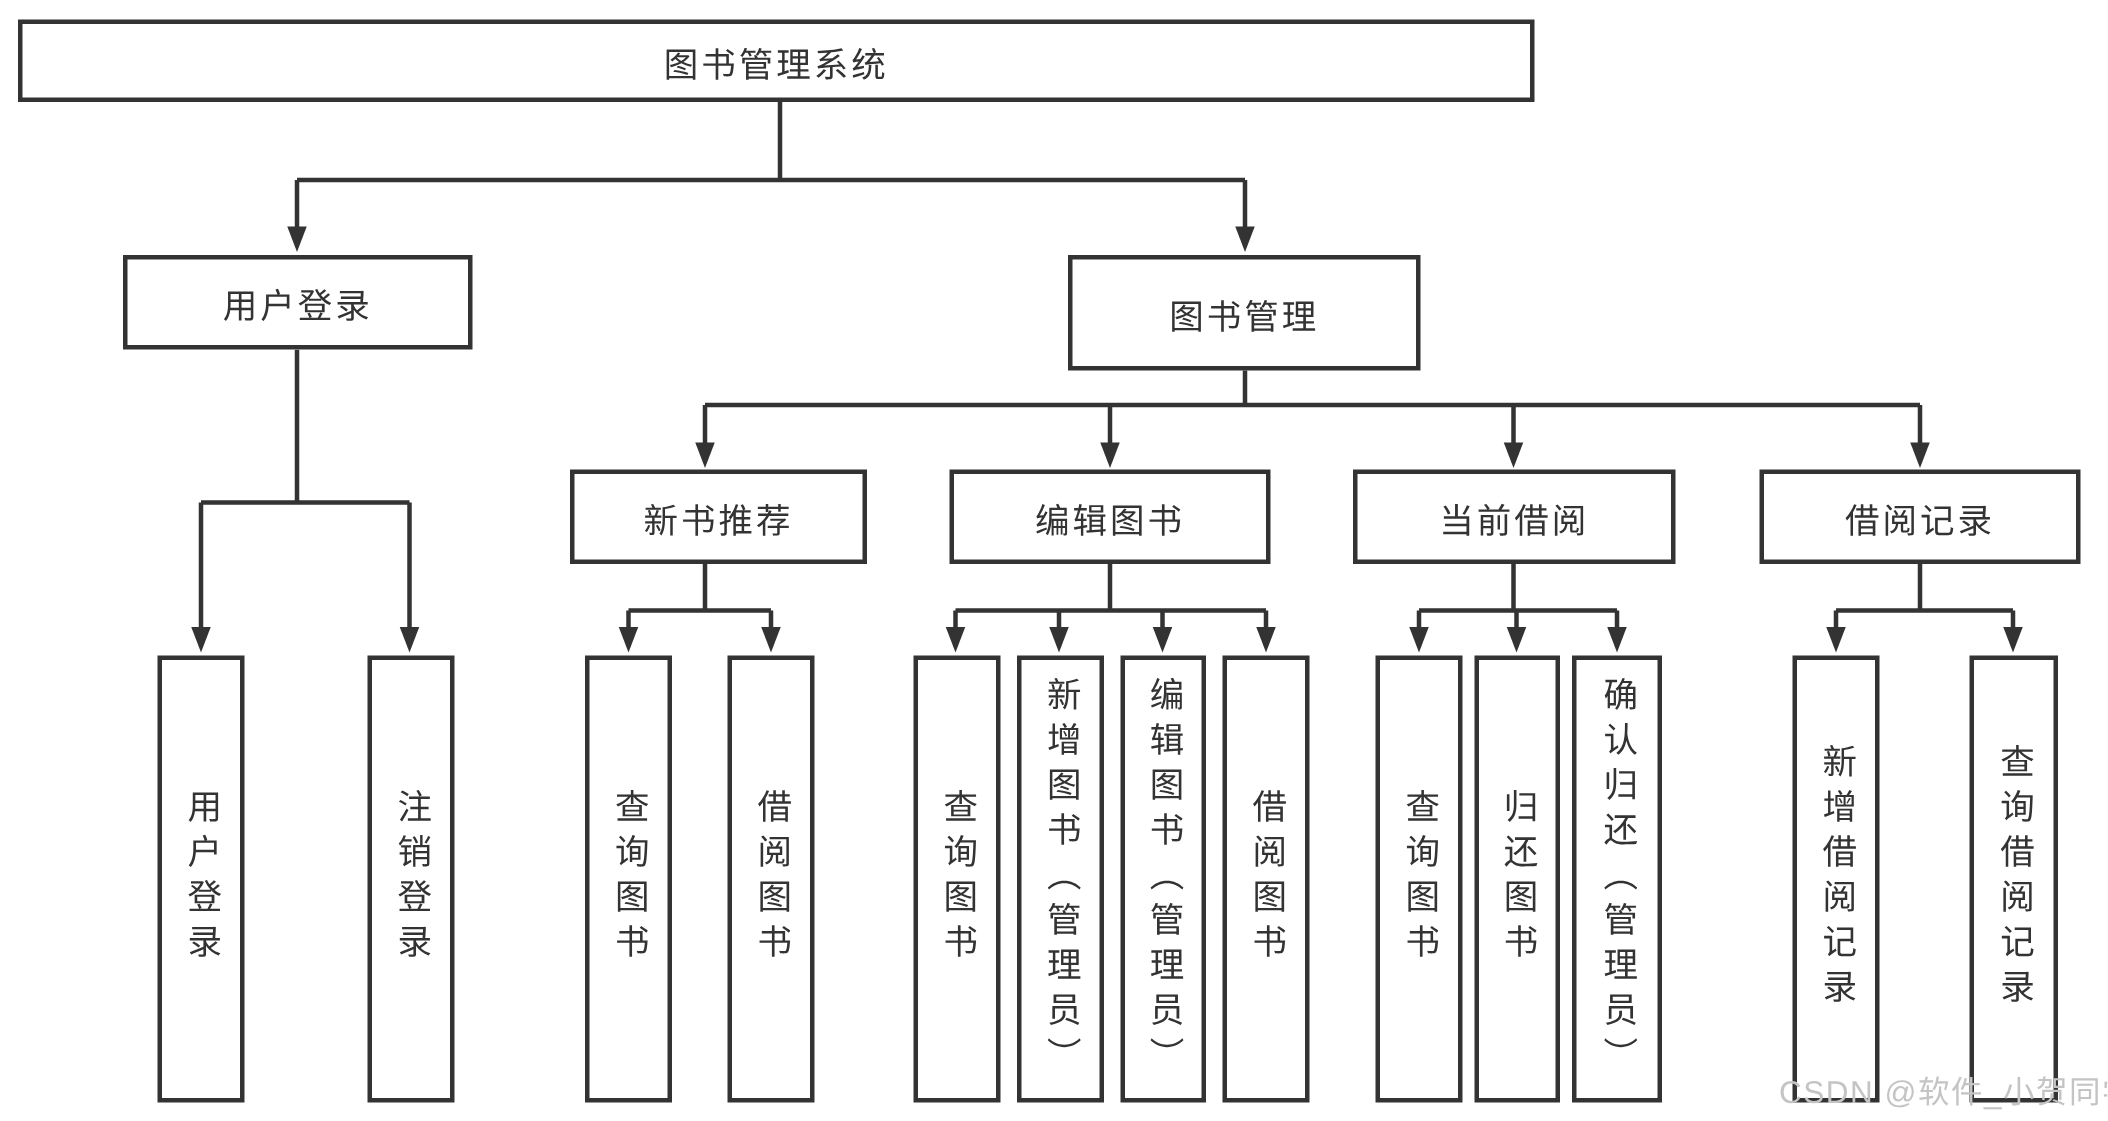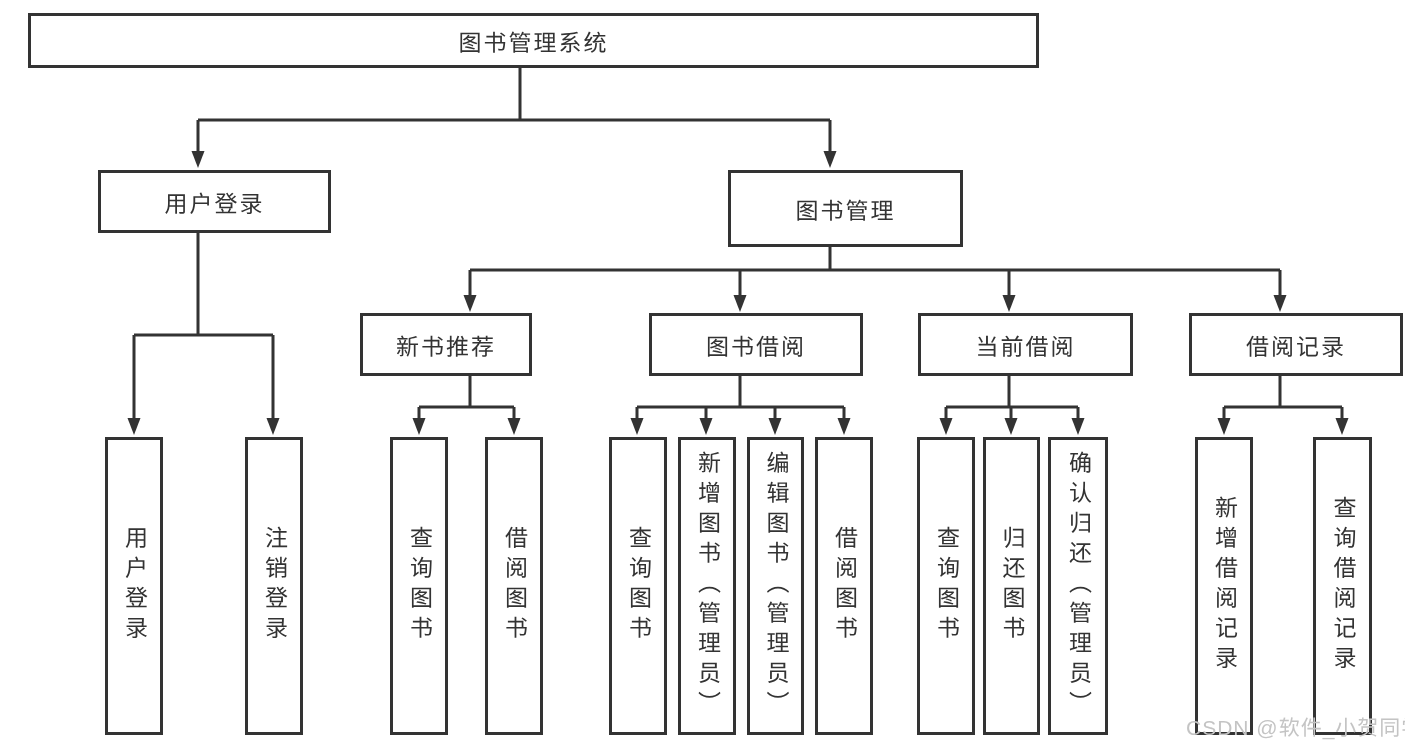--- a/index.html
+++ b/index.html
@@ -19,21 +19,20 @@
     background:#ffffff;
     display:flex;
     align-items:center;
     justify-content:center;
     z-index:2;
   }
   .hbox{
     font-size:23px;
     letter-spacing:2px;
     white-space:nowrap;
-    margin-left:16px;
   }
   .vbox{
     writing-mode:vertical-rl;
     text-orientation:mixed;
     font-size:23px;
     letter-spacing:7px;
     line-height:1;
   }
   .watermark{
     position:absolute;
@@ -95,22 +94,22 @@
       <polygon points="1217.5,418 1230.5,418 1224,435"></polygon>
       <polygon points="1335.5,418 1348.5,418 1342,435"></polygon>
     </g>
   </svg>
 
   <div class="box hbox" style="left:12px;top:13px;width:1011px;height:55px">图书管理系统</div>
 
   <div class="box hbox" style="left:82px;top:170px;width:233px;height:63px">用户登录</div>
   <div class="box hbox" style="left:712px;top:170px;width:235px;height:77px">图书管理</div>
 
-  <div class="box hbox" style="left:344px;top:313px;width:172px;height:63px">新书推荐</div>
-  <div class="box hbox" style="left:633px;top:313px;width:214px;height:63px">图书借阅</div>
+  <div class="box hbox" style="left:380px;top:313px;width:198px;height:63px">新书推荐</div>
+  <div class="box hbox" style="left:633px;top:313px;width:214px;height:63px">编辑图书</div>
   <div class="box hbox" style="left:1173px;top:313px;width:214px;height:63px">借阅记录</div>
   <div class="box hbox" style="left:902px;top:313px;width:215px;height:63px">当前借阅</div>
 
   <div class="box vbox" style="left:105px;top:437px;width:58px;height:298px">用户登录</div>
   <div class="box vbox" style="left:245px;top:437px;width:58px;height:298px">注销登录</div>
 
   <div class="box vbox" style="left:390px;top:437px;width:58px;height:298px">查询图书</div>
   <div class="box vbox" style="left:485px;top:437px;width:58px;height:298px">借阅图书</div>
 
   <div class="box vbox" style="left:609px;top:437px;width:58px;height:298px">查询图书</div>

